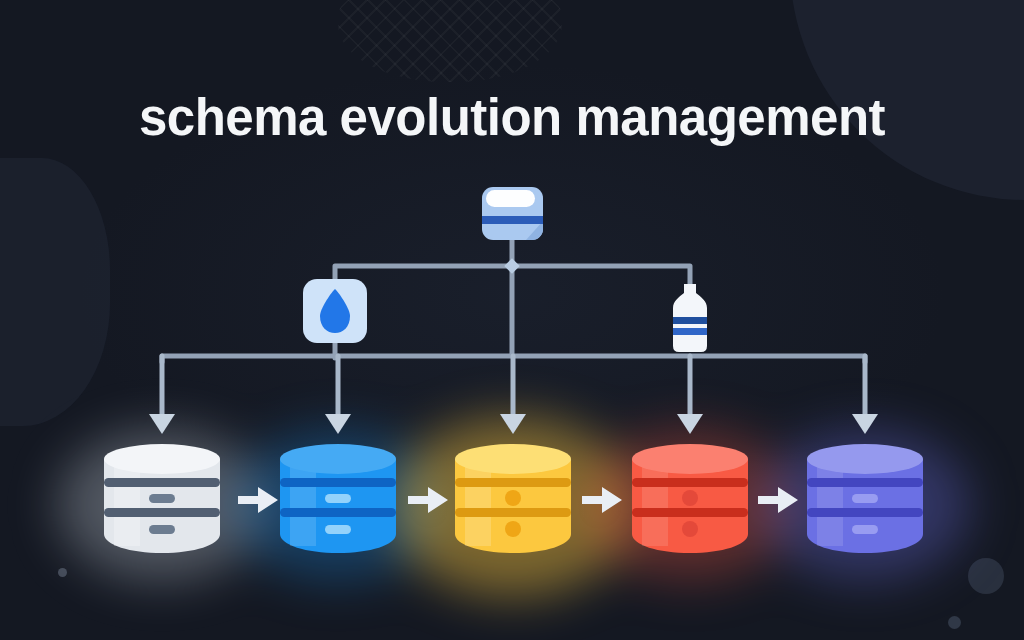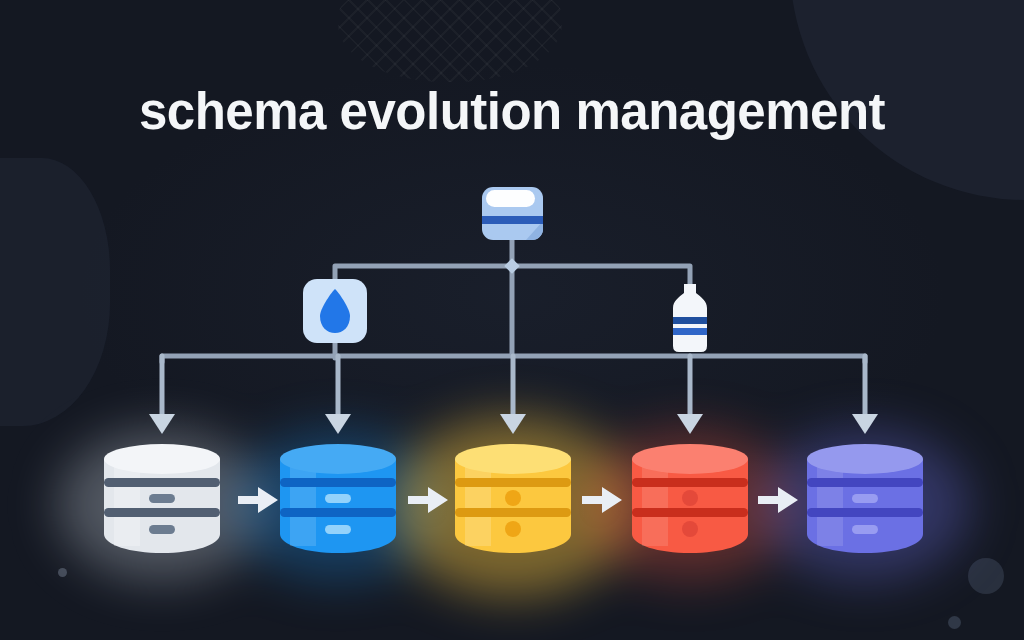--- a/index.html
+++ b/index.html
@@ -19,21 +19,21 @@
   }
   .bg-circle-tr{left:790px;top:-270px;width:470px;height:470px;border-radius:50%;
     background:rgba(58,70,96,.20);}
   .bg-blob-left{left:-80px;top:158px;width:190px;height:268px;
     border-radius:0 36% 46% 0 / 0 42% 46% 0;background:rgba(64,78,106,.15);}
   .bg-dot-lg{left:968px;top:558px;width:36px;height:36px;border-radius:50%;background:rgba(96,110,136,.28);}
   .bg-dot-sm{left:948px;top:616px;width:13px;height:13px;border-radius:50%;background:rgba(110,124,150,.32);}
   .bg-dot-left{left:58px;top:568px;width:9px;height:9px;border-radius:50%;background:rgba(150,162,182,.35);}
   
   .title{
-    left:0;top:82px;width:1024px;text-align:center;
+    left:0;top:88px;width:1024px;text-align:center;
     font-size:51px;font-weight:700;letter-spacing:-.5px;color:#f4f6f8;line-height:60px;
   }
   .glow-layer{left:0;top:395px;filter:blur(24px);}
   .lines{left:0;top:0;}
   svg{display:block;}
 </style>
 </head>
 <body>
 
 <div class="stage">

